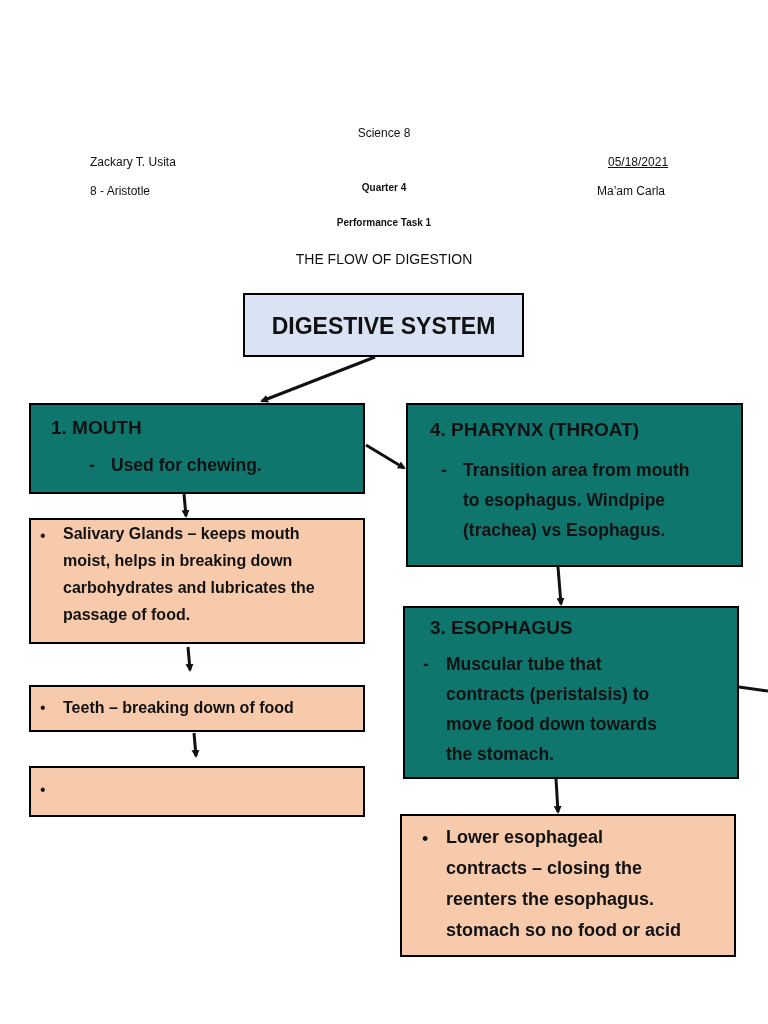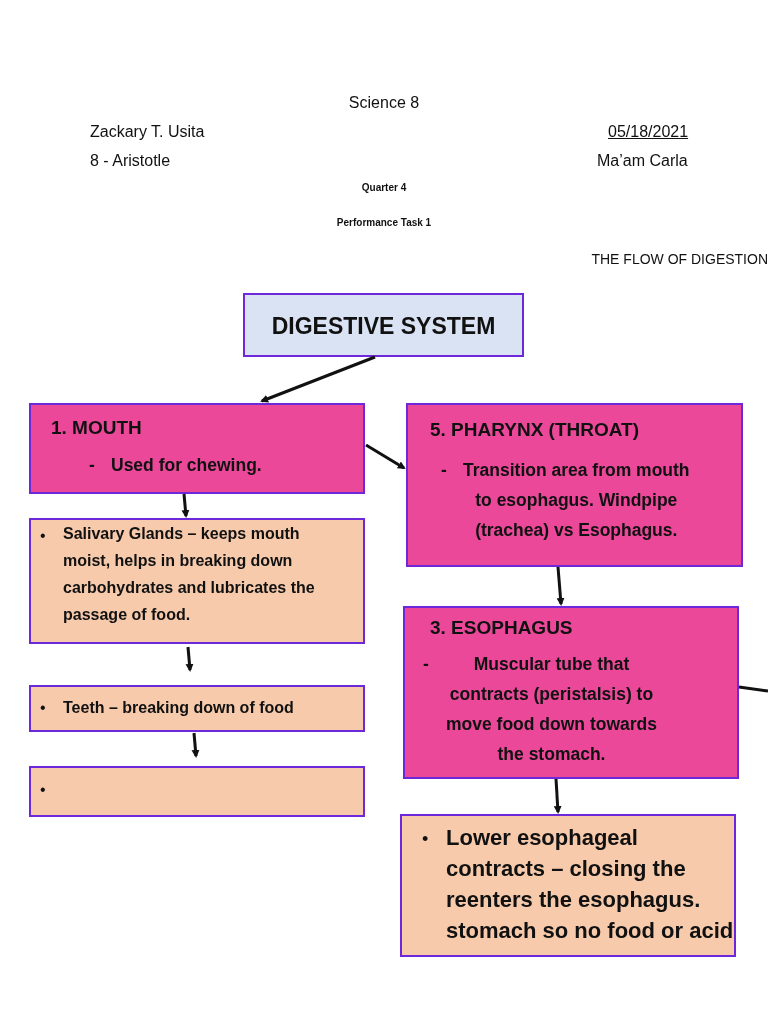--- a/index.html
+++ b/index.html
@@ -1,54 +1,54 @@
 <!DOCTYPE html>
 <html><head>
   <meta charset="utf-8">
   <style>
     html, body { margin: 0; padding: 0; background: #ffffff; }
     body {
       width: 768px; height: 1024px; position: relative; overflow: hidden;
       font-family: "Liberation Sans", sans-serif; color: #111;
     }
     .abs { position: absolute; }
-    .small { font-size: 16px; }
+    .small { font-size: 12px; margin-top: 32px; }
     .center-text { text-align: center; width: 768px; left: 0; }
     .hdr-bold { font-weight: bold; font-size: 10px; }
     .title-plain { font-size: 14px; }
 
     .box {
       position: absolute; box-sizing: border-box;
-      border: 2px solid #6d28d9;
+      border: 2px solid #000000;
     }
-    .gray { background: #ec4899; text-align: center; }
+    .gray { background: #0f766e; }
     .blue { background: #dae3f3; }
     .peach { background: #f7caac; }
 
     .box-title { font-weight: bold; font-size: 20px; }
     .box-head { font-weight: bold; font-size: 19px; }
     .desc { font-weight: bold; font-size: 17.5px; line-height: 30px; }
     .bullet { font-weight: bold; font-size: 16px; line-height: 27px; }
-    .bullet-lg { font-weight: bold; font-size: 22px; line-height: 31px; }
+    .bullet-lg { font-weight: bold; font-size: 18px; line-height: 31px; }
     .dash { position: absolute; }
     .dot { position: absolute; font-size: 16px; }
 
     svg.arrows { position: absolute; left: 0; top: 0; width: 768px; height: 1024px; pointer-events: none; }
   </style>
 </head>
 <body>
 
 <div class="abs small center-text" style="top:94px;">Science 8</div>
 <div class="abs small" style="left:90px; top:123px;">Zackary T. Usita</div>
 <div class="abs small" style="left:608px; top:123px;text-decoration:underline;">05/18/2021</div>
 <div class="abs small" style="left:90px; top:152px;">8 - Aristotle</div>
 <div class="abs small" style="left:597px; top:152px;">Ma’am Carla</div>
 <div class="abs hdr-bold center-text" style="top:182px;">Quarter 4</div>
 <div class="abs hdr-bold center-text" style="top:217px;">Performance Task 1</div>
-<div class="abs title-plain center-text" style="top:251px;text-align:right;">THE FLOW OF DIGESTION</div>
+<div class="abs title-plain center-text" style="top:251px;">THE FLOW OF DIGESTION</div>
 
 <div class="box blue" style="left:243px; top:293px; width:281px; height:64px;">
   <div class="box-title" style="position:absolute; left:0; right:0; top:18px; text-align:center; font-size:23px;">DIGESTIVE SYSTEM</div>
 </div>
 
 <div class="box gray" style="left:29px; top:403px; width:336px; height:91px;">
   <div class="box-head abs" style="left:20px; top:12px;">1. MOUTH</div>
   <span class="dash desc" style="left:58px; top:45px;">-</span>
   <div class="desc abs" style="left:80px; top:45px;">Used for chewing.</div>
 </div>
@@ -66,21 +66,21 @@
 <div class="box peach" style="left:29px; top:685px; width:336px; height:47px;">
   <span class="dot" style="left:9px; top:7px; line-height:27px;">•</span>
   <div class="bullet abs" style="left:32px; top:7px;">Teeth – breaking down of food</div>
 </div>
 
 <div class="box peach" style="left:29px; top:766px; width:336px; height:51px;">
   <span class="dot" style="left:9px; top:8px; line-height:27px;">•</span>
 </div>
 
 <div class="box gray" style="left:406px; top:403px; width:337px; height:164px;">
-  <div class="box-head abs" style="left:22px; top:14px;">5. PHARYNX (THROAT)</div>
+  <div class="box-head abs" style="left:22px; top:14px;">4. PHARYNX (THROAT)</div>
   <span class="dash desc" style="left:33px; top:50px;">-</span>
   <div class="desc abs" style="left:55px; top:50px;">
     <div>Transition area from mouth</div>
     <div>to esophagus. Windpipe</div>
     <div>(trachea) vs Esophagus.</div>
   </div>
 </div>
 
 <div class="box gray" style="left:403px; top:606px; width:336px; height:173px;">
   <div class="box-head abs" style="left:25px; top:9px;">3. ESOPHAGUS</div>

